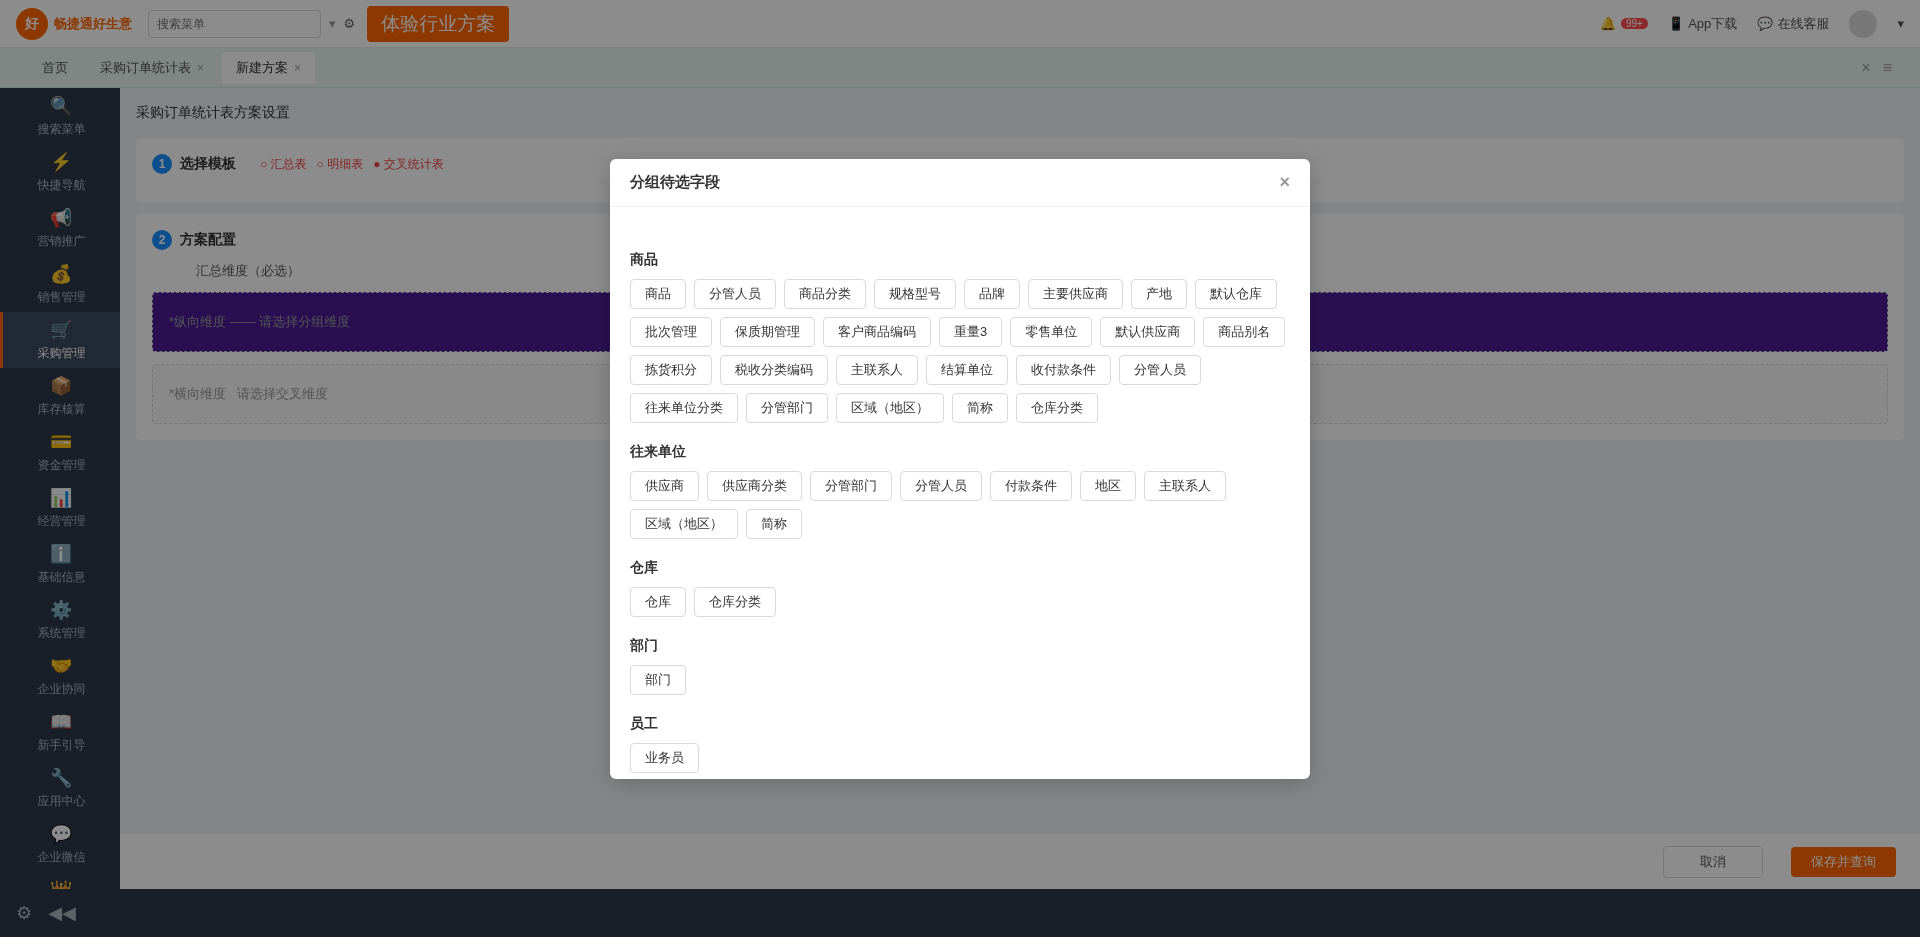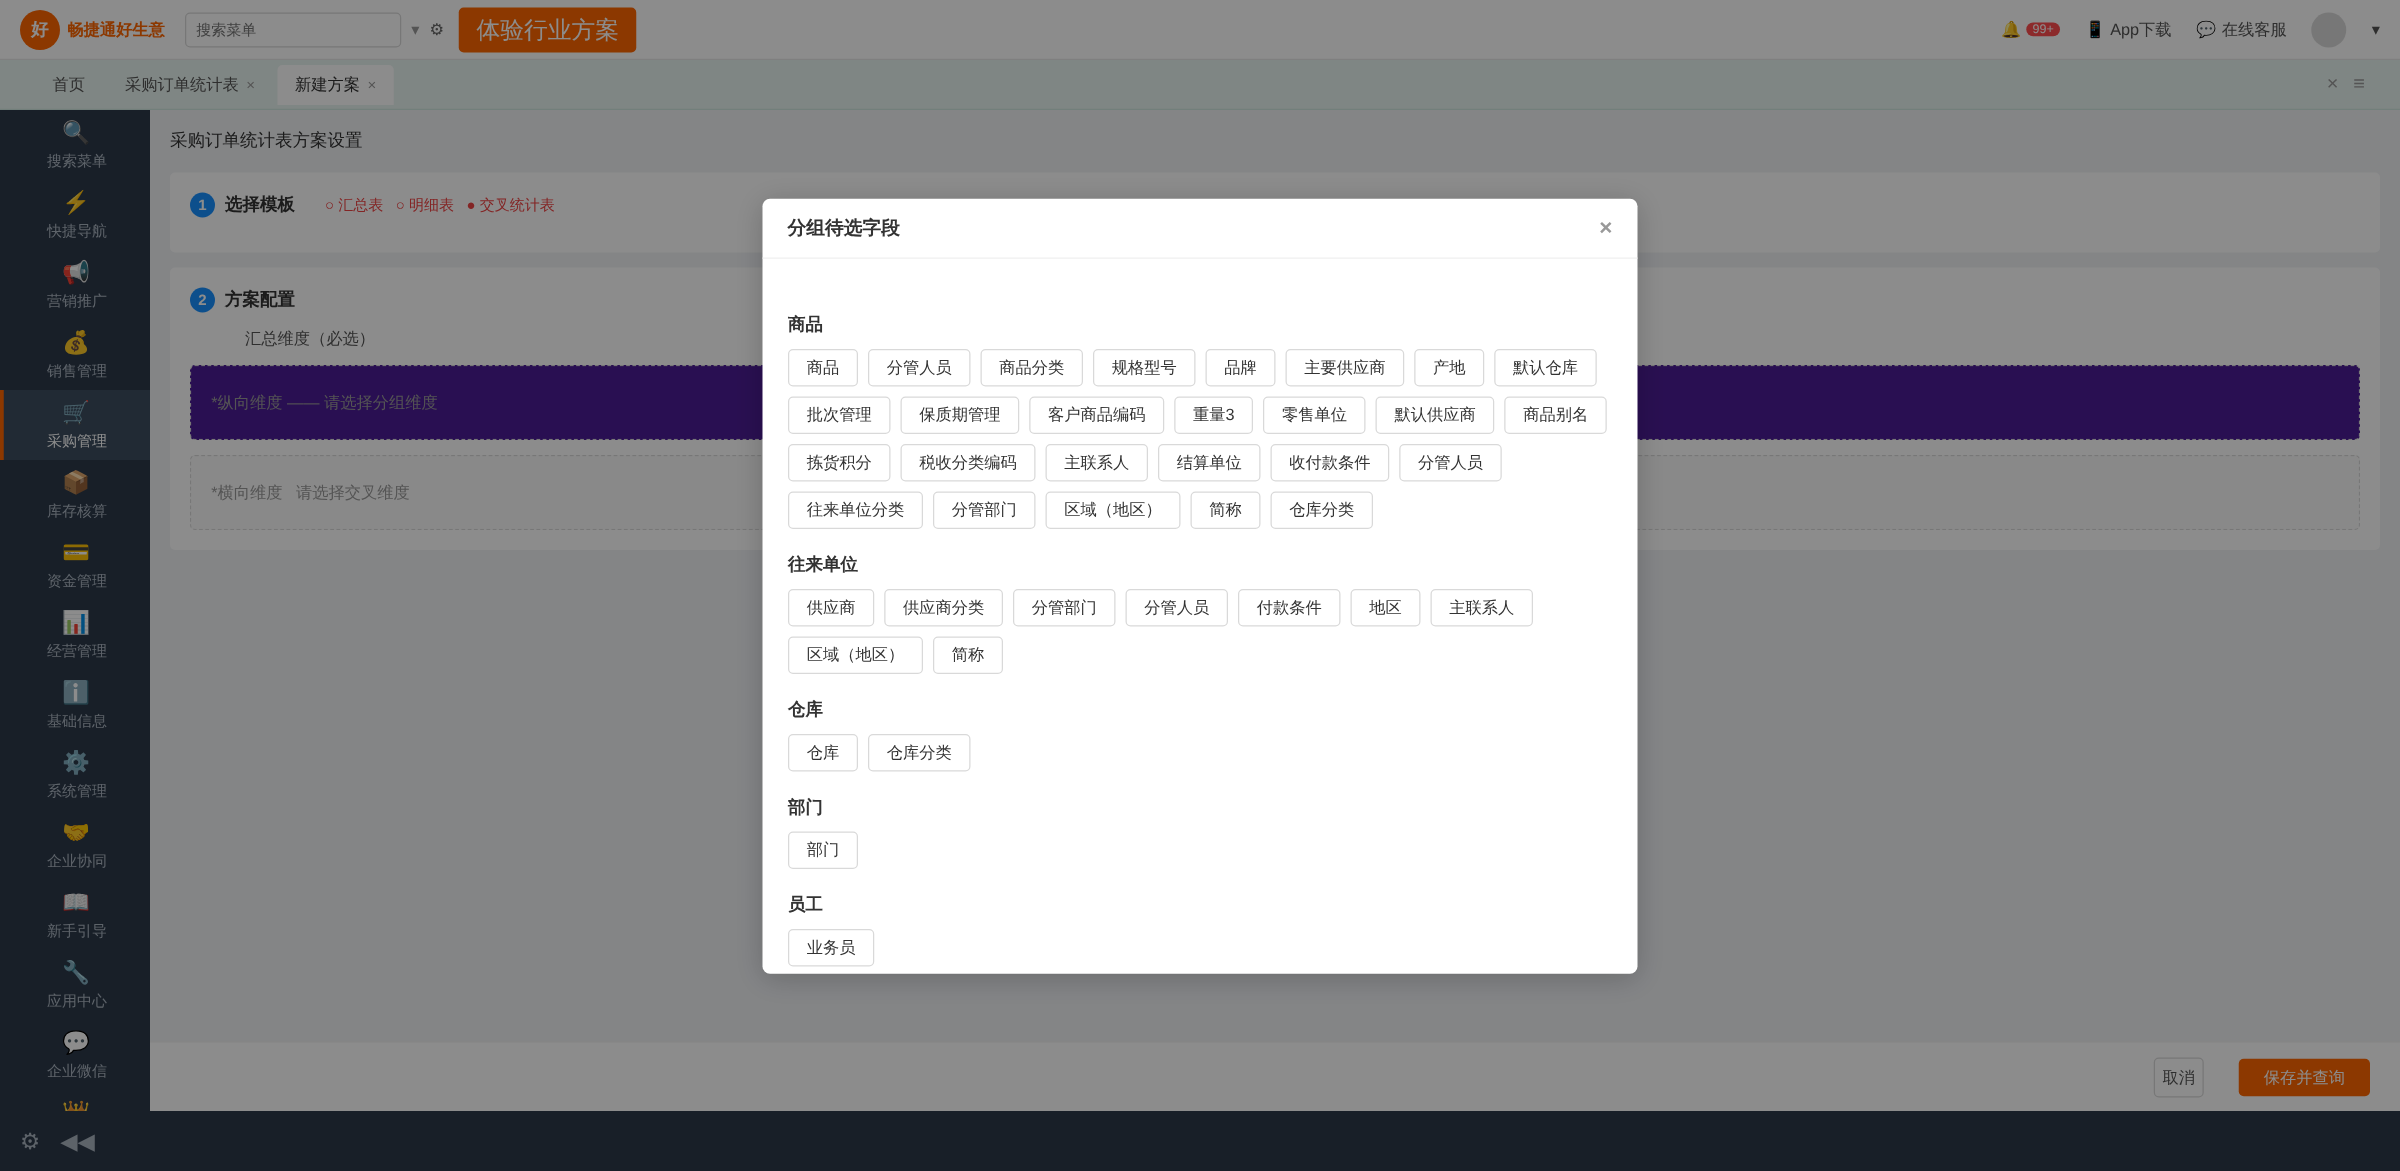--- a/index.html
+++ b/index.html
@@ -265,21 +265,21 @@
       padding: 0 24px;
       gap: 12px;
       border-top: 1px solid #f0f0f0;
       z-index: 150;
     }
     .btn-cancel {
       border: 1px solid #d9d9d9;
       background: #fff;
       color: #555;
       border-radius: 4px;
-      padding: 6px 6px;
+      padding: 6px 36px;
       cursor: pointer;
       font-size: 13px;
     }
     .btn-save {
       background: #ff6600;
       color: #fff;
       border: none;
       border-radius: 4px;
       padding: 6px 20px;
       cursor: pointer;

